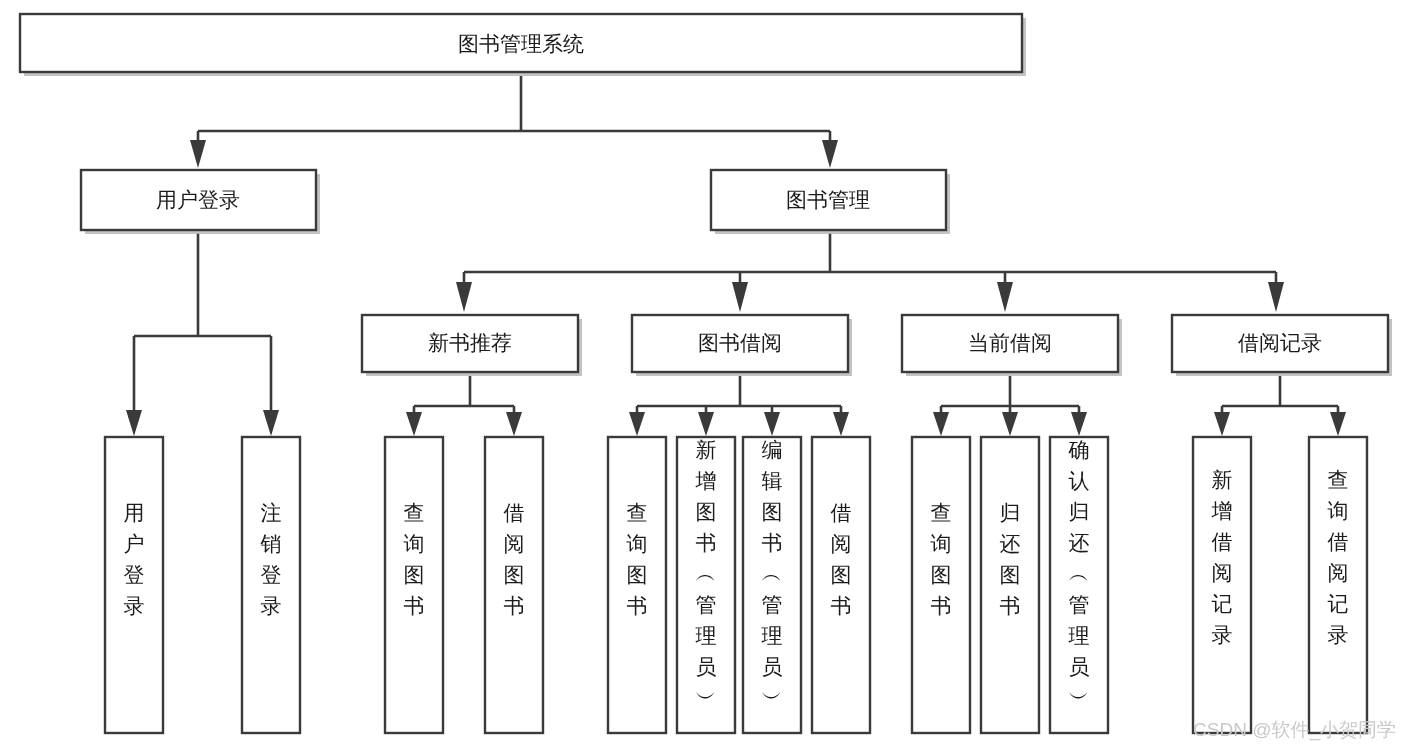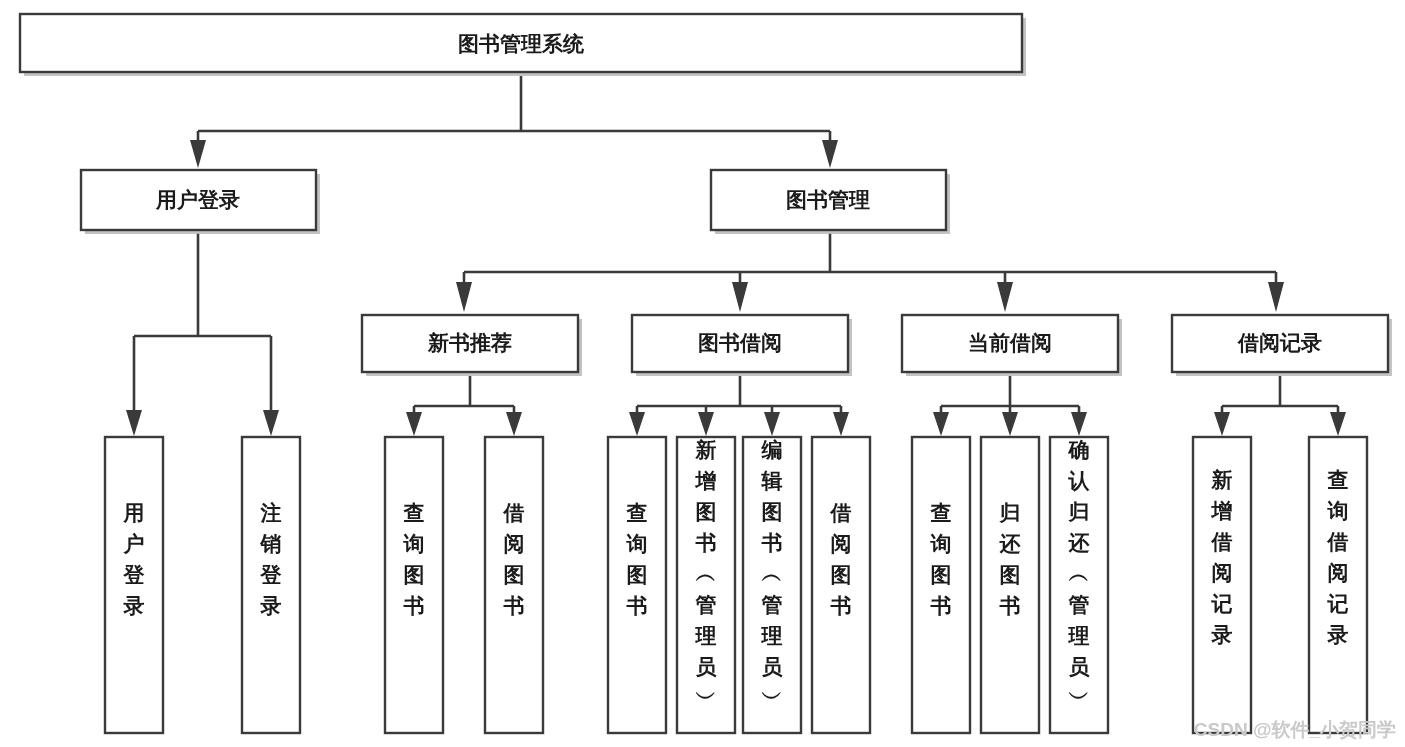--- a/index.html
+++ b/index.html
@@ -13,21 +13,20 @@
     font-family: "Liberation Sans", "DejaVu Sans", sans-serif;
     overflow: hidden;
     position: relative;
   }
   #diagram-root {
     position: absolute;
     left: 0;
     top: 0;
     width: 1405px;
     height: 747px;
-    font-weight: bold;
   }
   svg#flow {
     display: block;
     width: 1405px;
     height: 747px;
   }
   .node-rect {
     fill: #ffffff;
     stroke: #3a3a3a;
     stroke-width: 2.4;

